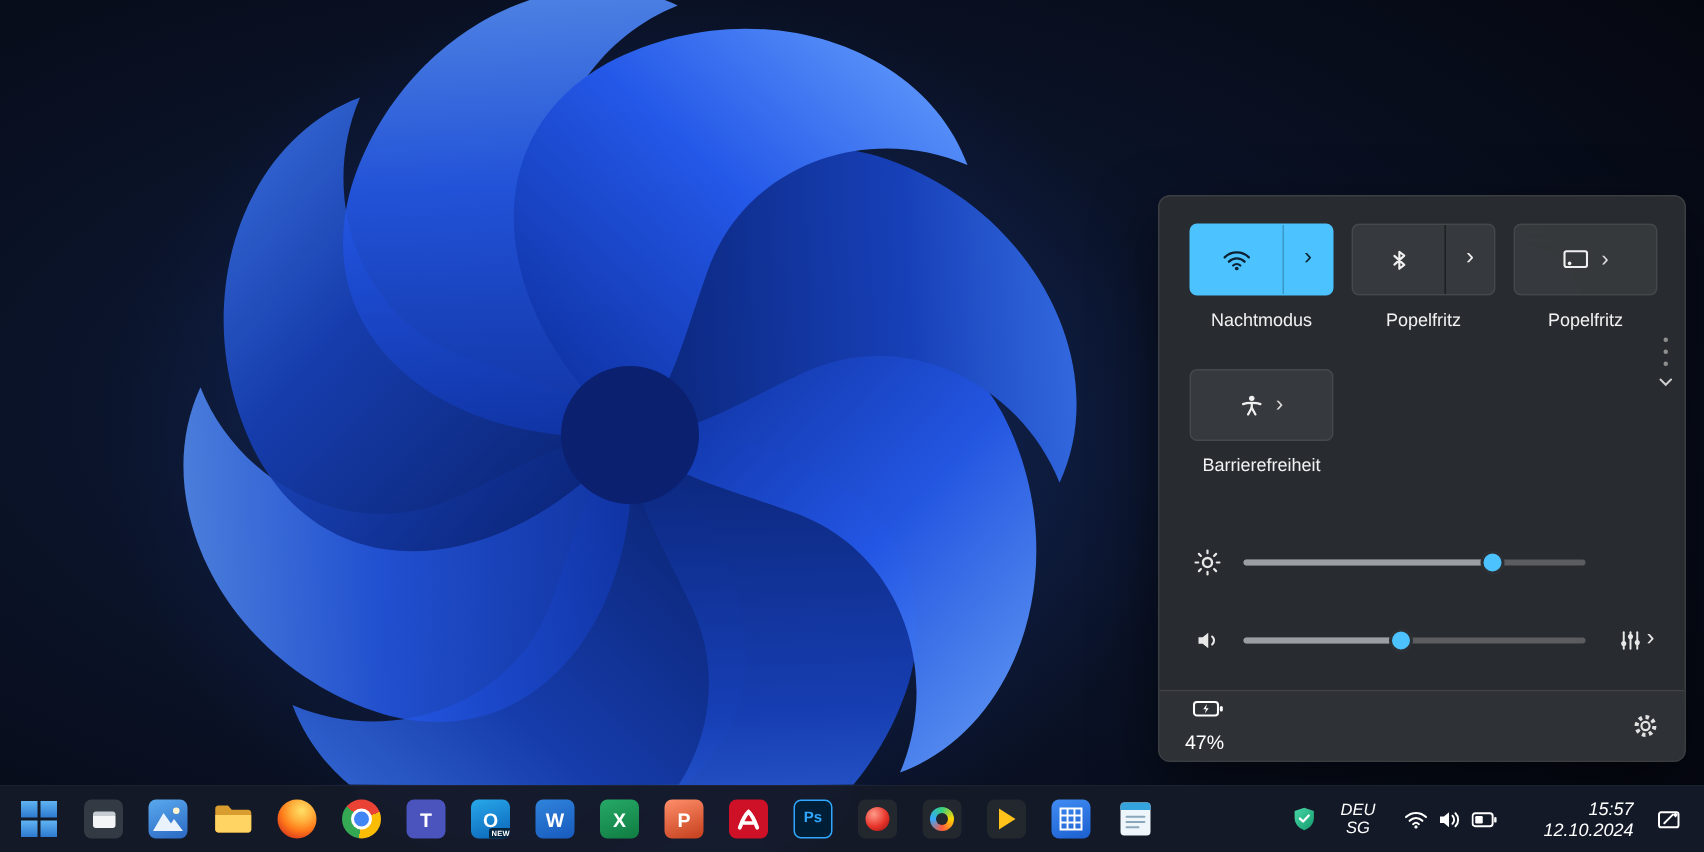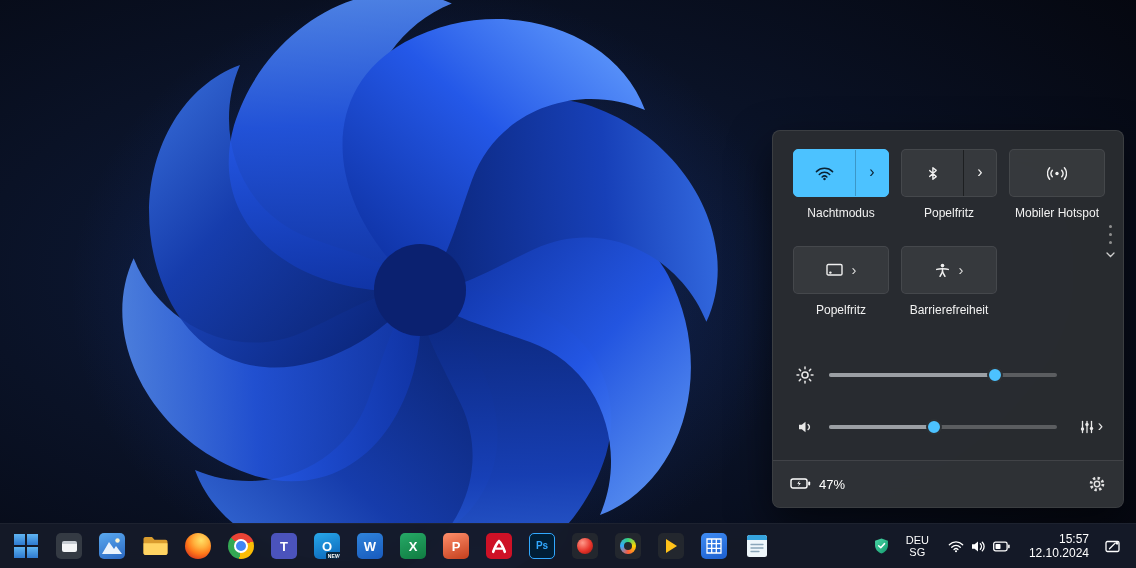--- a/index.html
+++ b/index.html
@@ -47,21 +47,21 @@
     border:2px solid #2c3034; box-sizing:content-box; cursor:grab;
   }
   .slider-right{ width:36px; display:flex; align-items:center; justify-content:flex-end; color:#e8e8e8; }
   .out-btn{ background:none; border:none; color:#e8e8e8; display:flex; align-items:center; gap:4px; cursor:pointer; }
 
   .qs-footer{
     margin:auto -20px 0; height:47px; border-top:1px solid rgba(255,255,255,0.09);
     background:rgba(255,255,255,0.03); border-radius:0 0 8px 8px;
     display:flex; align-items:center; justify-content:space-between; padding:0 17px;
   }
-  .battery-status{ display:flex; align-items:flex-start; gap:8px; background:none; border:none; color:#fff; cursor:pointer; }
+  .battery-status{ display:flex; align-items:flex-end; gap:8px; background:none; border:none; color:#fff; cursor:pointer;flex-direction:column; }
   .battery-text{ font-size:13px; color:#fff; }
   .gear-btn{ background:none; border:none; cursor:pointer; display:flex; }
 
   
   .taskbar{
     position:absolute; left:0; right:0; bottom:0; height:45px;
     background:rgba(21,26,40,0.97); border-top:1px solid rgba(255,255,255,0.04);
     display:flex; align-items:center; padding:0 8px 0 6px; backdrop-filter:blur(14px);
   }
   .tb-apps{ display:flex; align-items:center; gap:3px; }
@@ -96,24 +96,24 @@
   .red-sphere{ width:16px; height:16px; border-radius:50%;
     background:radial-gradient(circle at 35% 30%,#ff9a8a,#e8342a 55%,#8f1410 100%); }
   .color-ring{ width:16px; height:16px; border-radius:50%; position:relative;
     background:conic-gradient(#35d07f,#ffd500,#ff5a3c,#35a8ff,#35d07f); }
   .color-ring::after{ content:""; position:absolute; inset:4px; border-radius:50%; background:#23272e; }
   .yellow-arrow{ width:0; height:0; border-left:11px solid #ffc21a; border-top:7px solid transparent; border-bottom:7px solid transparent; }
   .ico-grid{ background:linear-gradient(160deg,#3f8cf3,#1c5fd0); }
 
   .tray{ margin-left:auto; display:flex; align-items:center; gap:2px; height:100%; }
   .tray-btn{ background:none; border:none; border-radius:5px; cursor:pointer; color:#fff;
-    display:flex; align-items:center; justify-content:center; height:40px; padding:0 6px; }
+    display:flex; align-items:center; justify-content:center; height:40px; padding:0 6px;font-style:italic; }
   .lang{ flex-direction:column; line-height:12px; font-size:11px; color:#fff; padding:0 8px; }
   .status-group{ gap:7px; padding:0 9px; }
-  .clock{ flex-direction:column; align-items:flex-end; line-height:14px; font-size:12px; color:#fff; padding:0 8px; }
+  .clock{ flex-direction:column; align-items:flex-end; line-height:14px; font-size:12px; color:#fff; padding:0 8px;margin-left:12px; }
 </style>
 </head>
 <body>
 
 <div class="screen">
 
   <svg class="wallpaper" viewBox="0 0 1136 568" preserveAspectRatio="none">
     <defs>
       <radialGradient id="bgGrad" cx="38%" cy="48%" r="80%">
         <stop offset="0%" stop-color="#0e1d40"></stop>
@@ -179,36 +179,20 @@
                 <path d="M2.6,4.6 L9.2,10.6 L5.9,13.2 L5.9,1.8 L9.2,4.4 L2.6,10.4" stroke="currentColor" stroke-width="1.4" fill="none" stroke-linejoin="round" stroke-linecap="round"></path>
               </svg>
           </span>
           <span class="seg chev">
               <span class="chev-glyph">›</span>
             </span>
         </div>
         <div class="qs-label">Popelfritz</div>
       </div>
 
-      <div class="qs-cell">
-        <div class="qs-btn">
-          <span class="seg main">
-            <svg width="20" height="15" viewBox="0 0 20 15">
-                <g stroke="currentColor" stroke-width="1.4" fill="none" stroke-linecap="round">
-                  <path d="M5.3,4.2 C3.6,6.2 3.6,8.8 5.3,10.8"></path>
-                  <path d="M14.7,4.2 C16.4,6.2 16.4,8.8 14.7,10.8"></path>
-                  <path d="M2.6,1.8 C-0.2,5 -0.2,10 2.6,13.2"></path>
-                  <path d="M17.4,1.8 C20.2,5 20.2,10 17.4,13.2"></path>
-                </g>
-                <circle cx="10" cy="7.5" r="1.7" fill="currentColor"></circle>
-              </svg>
-          </span>
-        </div>
-        <div class="qs-label">Mobiler Hotspot</div>
-      </div>
 
 
       <div class="qs-cell">
         <div class="qs-btn">
           <span class="seg main">
             <svg width="17" height="14" viewBox="0 0 17 14">
                 <rect x="1" y="1.5" width="15" height="10.5" rx="1.3" stroke="currentColor" stroke-width="1.4" fill="none"></rect>
                 <circle cx="4.4" cy="9.6" r="1.2" fill="currentColor"></circle>
               </svg>
             <span class="inline-chev">›</span>

